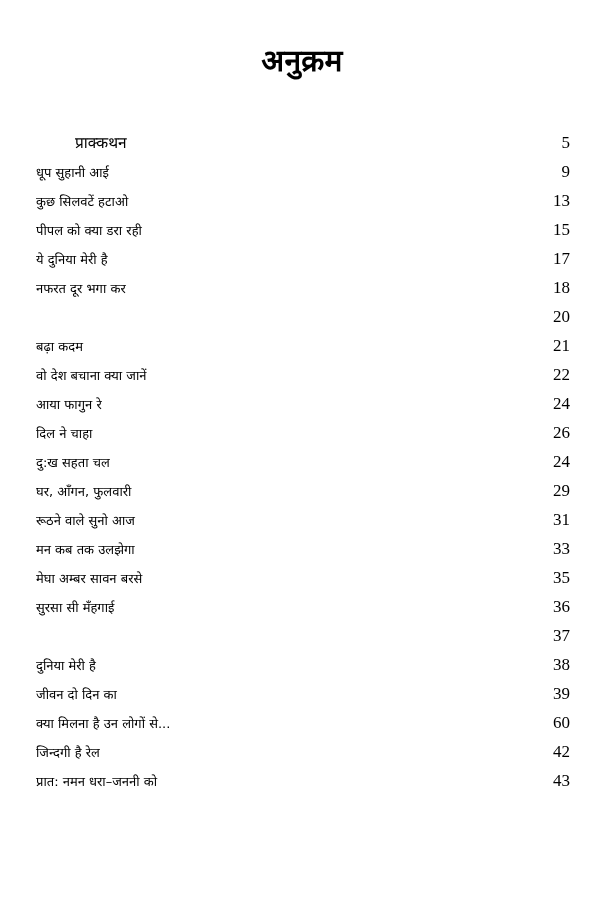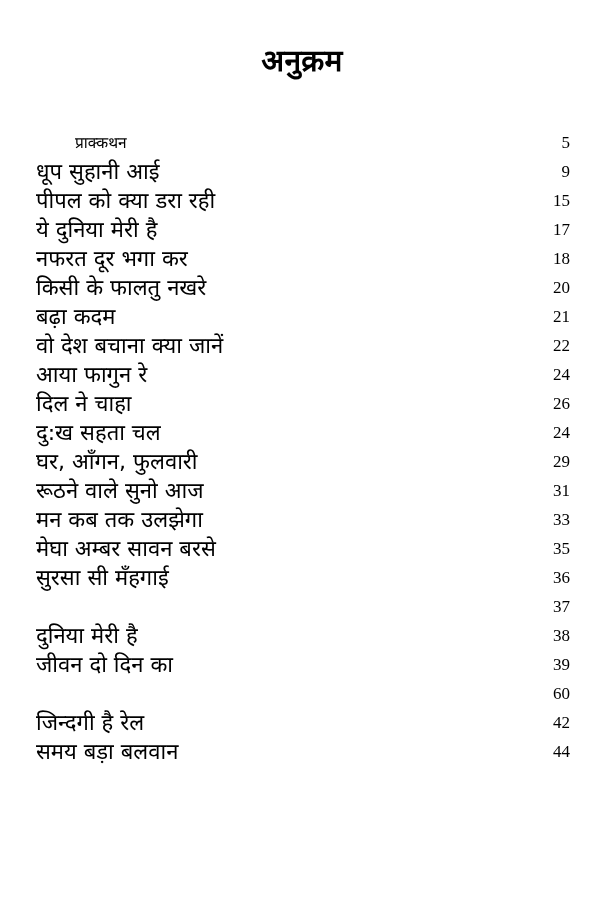--- a/index.html
+++ b/index.html
@@ -50,21 +50,21 @@
   .toc-row {
     position: relative;
     height: 29px;
     line-height: 29px;
     padding: 0 30px 0 36px;
     white-space: nowrap;
   }
 
   .toc-label {
     font-family: "DejaVu Sans", "Liberation Sans", sans-serif;
-    font-size: 22px;
+    font-size: 13px;
     font-weight: 400;
     line-height: 29px;
     color: #000000;
     display: inline-block;
     vertical-align: baseline;
   }
 
   
   .toc-row.is-indented {
     padding-left: 75px;
@@ -89,35 +89,36 @@
 </head>
 <body>
 
 <div class="page">
 
   <div class="toc-title">अनुक्रम</div>
 
   <div class="toc-list">
       <div class="toc-row is-indented"><span class="toc-label">प्राक्कथन</span><span class="toc-page">5</span></div>
       <div class="toc-row"><span class="toc-label">धूप सुहानी आई</span><span class="toc-page">9</span></div>
+      <div class="toc-row"><span class="toc-label">कुछ सिलवटें हटाओ</span><span class="toc-page">13</span></div>
       <div class="toc-row"><span class="toc-label">पीपल को क्या डरा रही</span><span class="toc-page">15</span></div>
       <div class="toc-row"><span class="toc-label">ये दुनिया मेरी है</span><span class="toc-page">17</span></div>
       <div class="toc-row"><span class="toc-label">नफरत दूर भगा कर</span><span class="toc-page">18</span></div>
-      <div class="toc-row"><span class="toc-label">किसी के फालतु नखरे</span><span class="toc-page">20</span></div>
+      <div class="toc-row"><span class="toc-page">20</span></div>
       <div class="toc-row"><span class="toc-label">बढ़ा कदम</span><span class="toc-page">21</span></div>
       <div class="toc-row"><span class="toc-label">वो देश बचाना क्या जानें</span><span class="toc-page">22</span></div>
       <div class="toc-row"><span class="toc-label">आया फागुन रे</span><span class="toc-page">24</span></div>
       <div class="toc-row"><span class="toc-label">दिल ने चाहा</span><span class="toc-page">26</span></div>
       <div class="toc-row"><span class="toc-label">दु:ख सहता चल</span><span class="toc-page">24</span></div>
       <div class="toc-row"><span class="toc-label">घर, आँगन, फुलवारी</span><span class="toc-page">29</span></div>
       <div class="toc-row"><span class="toc-label">रूठने वाले सुनो आज</span><span class="toc-page">31</span></div>
       <div class="toc-row"><span class="toc-label">मन कब तक उलझेगा</span><span class="toc-page">33</span></div>
       <div class="toc-row"><span class="toc-label">मेघा अम्बर सावन बरसे</span><span class="toc-page">35</span></div>
       <div class="toc-row"><span class="toc-label">सुरसा सी मँहगाई</span><span class="toc-page">36</span></div>
       <div class="toc-row"><span class="toc-page">37</span></div>
       <div class="toc-row"><span class="toc-label">दुनिया मेरी है</span><span class="toc-page">38</span></div>
       <div class="toc-row"><span class="toc-label">जीवन दो दिन का</span><span class="toc-page">39</span></div>
-      <div class="toc-row"><span class="toc-page">60</span></div>
+      <div class="toc-row"><span class="toc-label">क्या मिलना है उन लोगों से...</span><span class="toc-page">60</span></div>
       <div class="toc-row"><span class="toc-label">जिन्दगी है रेल</span><span class="toc-page">42</span></div>
-      <div class="toc-row"><span class="toc-label">समय बड़ा बलवान</span><span class="toc-page">44</span></div>
+      <div class="toc-row"><span class="toc-label">प्रात: नमन धरा–जननी को</span><span class="toc-page">43</span></div>
     </div>
 
 </div>
 
 </body></html>

